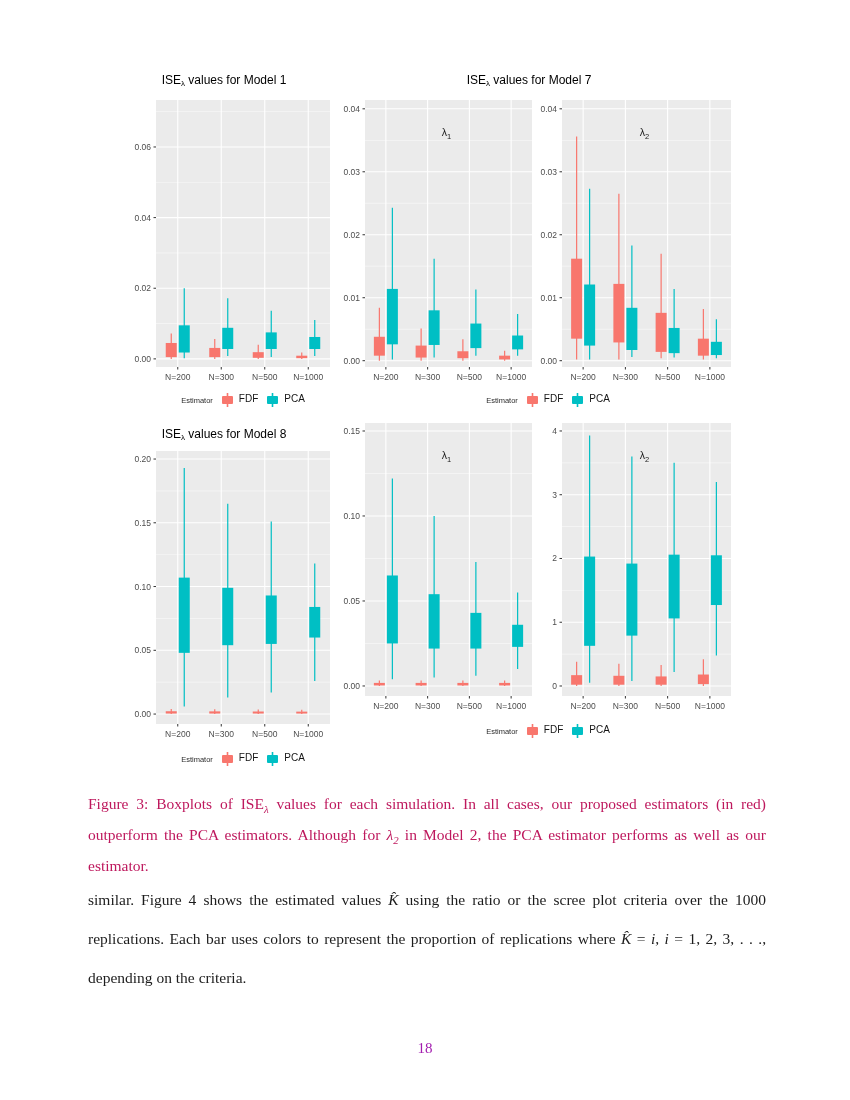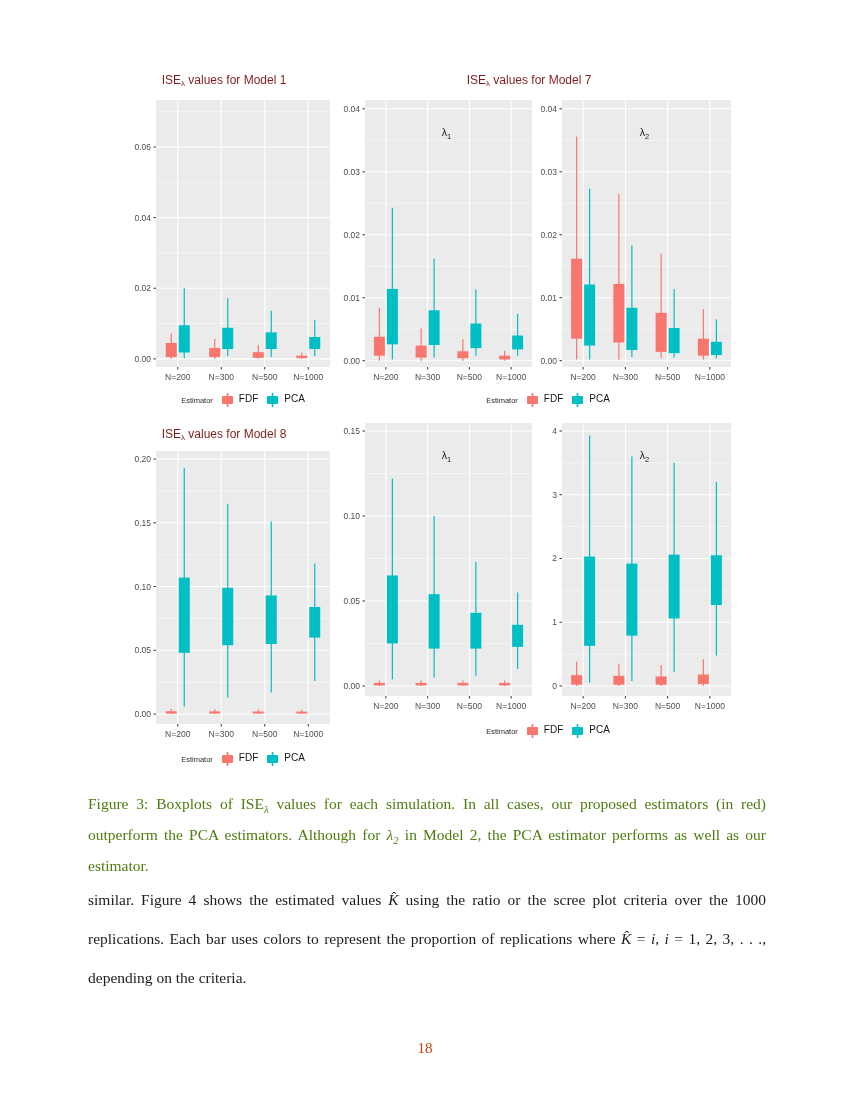--- a/index.html
+++ b/index.html
@@ -2,42 +2,42 @@
 <html><head>
 <meta charset="utf-8">
 <style>
   html,body{margin:0;padding:0;background:#ffffff;}
   body{width:850px;height:1100px;position:relative;font-family:"Liberation Sans",sans-serif;}
   .figure{position:absolute;}
   .fig-col1{left:118px;width:212px;}
   .fig-col2{left:327px;width:404px;}
   .row-top{top:63px;}
   .row-bottom{top:423px;}
-  .ptitle{font-size:12px;color:#7f1d1d;text-align:center;white-space:nowrap;}
+  .ptitle{font-size:12px;color:#000000;text-align:center;white-space:nowrap;}
   .row-top .ptitle{margin:10px 0 12px 0;}
   .row-bottom .ptitle{margin:4px 0 9px 0;}
   .ptitle sub{font-size:8px;vertical-align:-2px;}
   .panels{display:flex;align-items:flex-start;}
   .legend{display:flex;align-items:center;justify-content:center;gap:7px;color:#141414;}
   .fig-col1 .legend{padding-left:38px;}
   .fig-col2 .legend{padding-left:38px;}
   .row-top .legend{margin-top:6px;}
   .row-bottom .legend{margin-top:8px;}
   .leg-title{font-size:7.5px;color:#2b2b2b;}
   .leg-key{display:flex;gap:4px;font-size:10px;}
   .key-glyph{display:block;}
   .caption{position:absolute;left:88px;top:791px;width:678px;font-family:"Liberation Serif","DejaVu Serif",serif;
-           font-size:15.5px;line-height:26px;color:#4d7c0f;text-align:justify;}
+           font-size:15.5px;line-height:26px;color:#be185d;text-align:justify;}
   .bodytext{position:absolute;left:88px;top:880px;width:678px;font-family:"Liberation Serif","DejaVu Serif",serif;
            font-size:15.5px;line-height:39px;color:#1c1c1c;text-align:justify;}
   .caption sub,.bodytext sub{font-size:70%;}
   .mvar{font-style:italic;}
   .ref{font-style:normal;}
   .pagenum{position:absolute;left:0;right:0;top:1040px;text-align:center;
-           font-family:"Liberation Serif","DejaVu Serif",serif;font-size:15px;color:#c2410c;}
+           font-family:"Liberation Serif","DejaVu Serif",serif;font-size:15px;color:#a21caf;}
 </style>
 </head>
 <body>
 
 <div class="figure fig-col1 row-top">
   <div class="ptitle"><span>ISE</span><sub>λ</sub><span> values for Model 1</span></div>
   <div class="panels">
       <svg width="212" height="287">
         <rect x="38" y="0" width="174" height="267" fill="#EBEBEB"></rect>
         <line x1="38" x2="212" y1="223.5595238095238" y2="223.5595238095238" stroke="#FFFFFF" stroke-width="0.55" opacity="0.85"></line>

